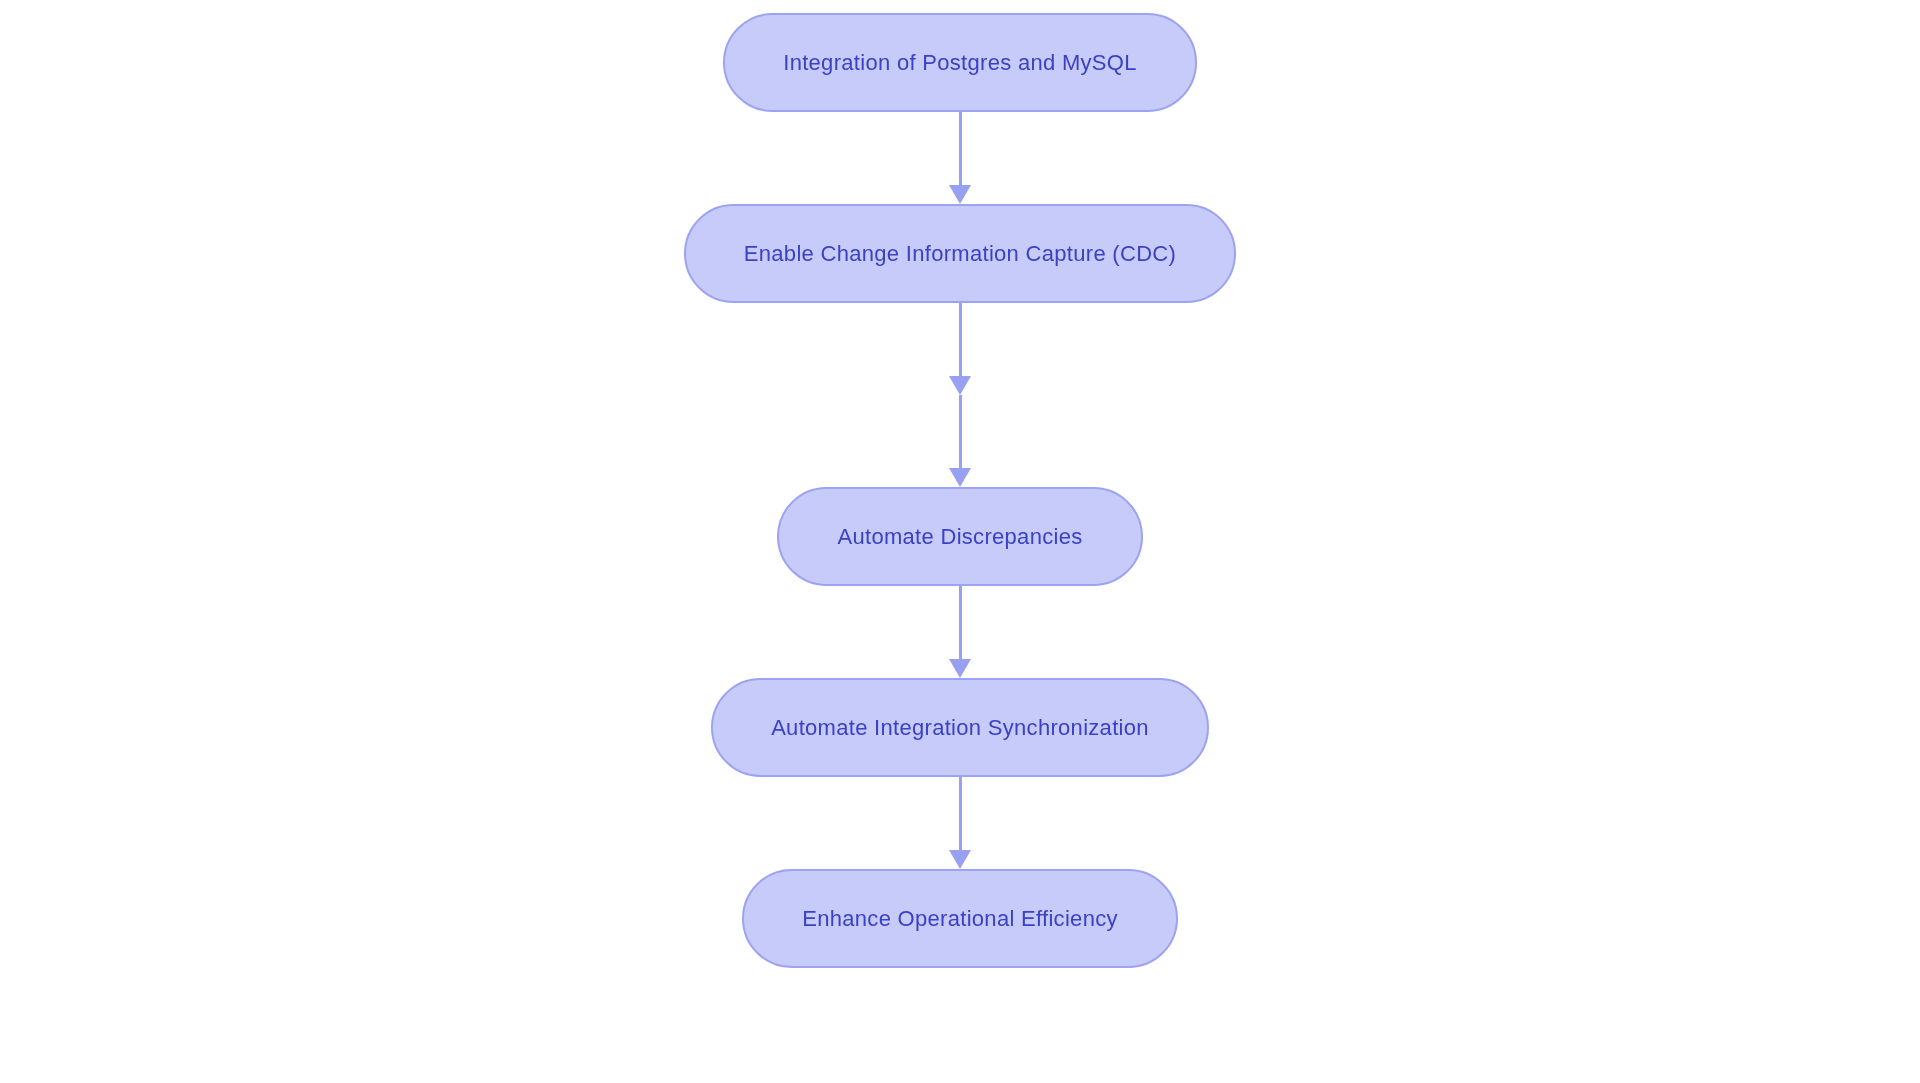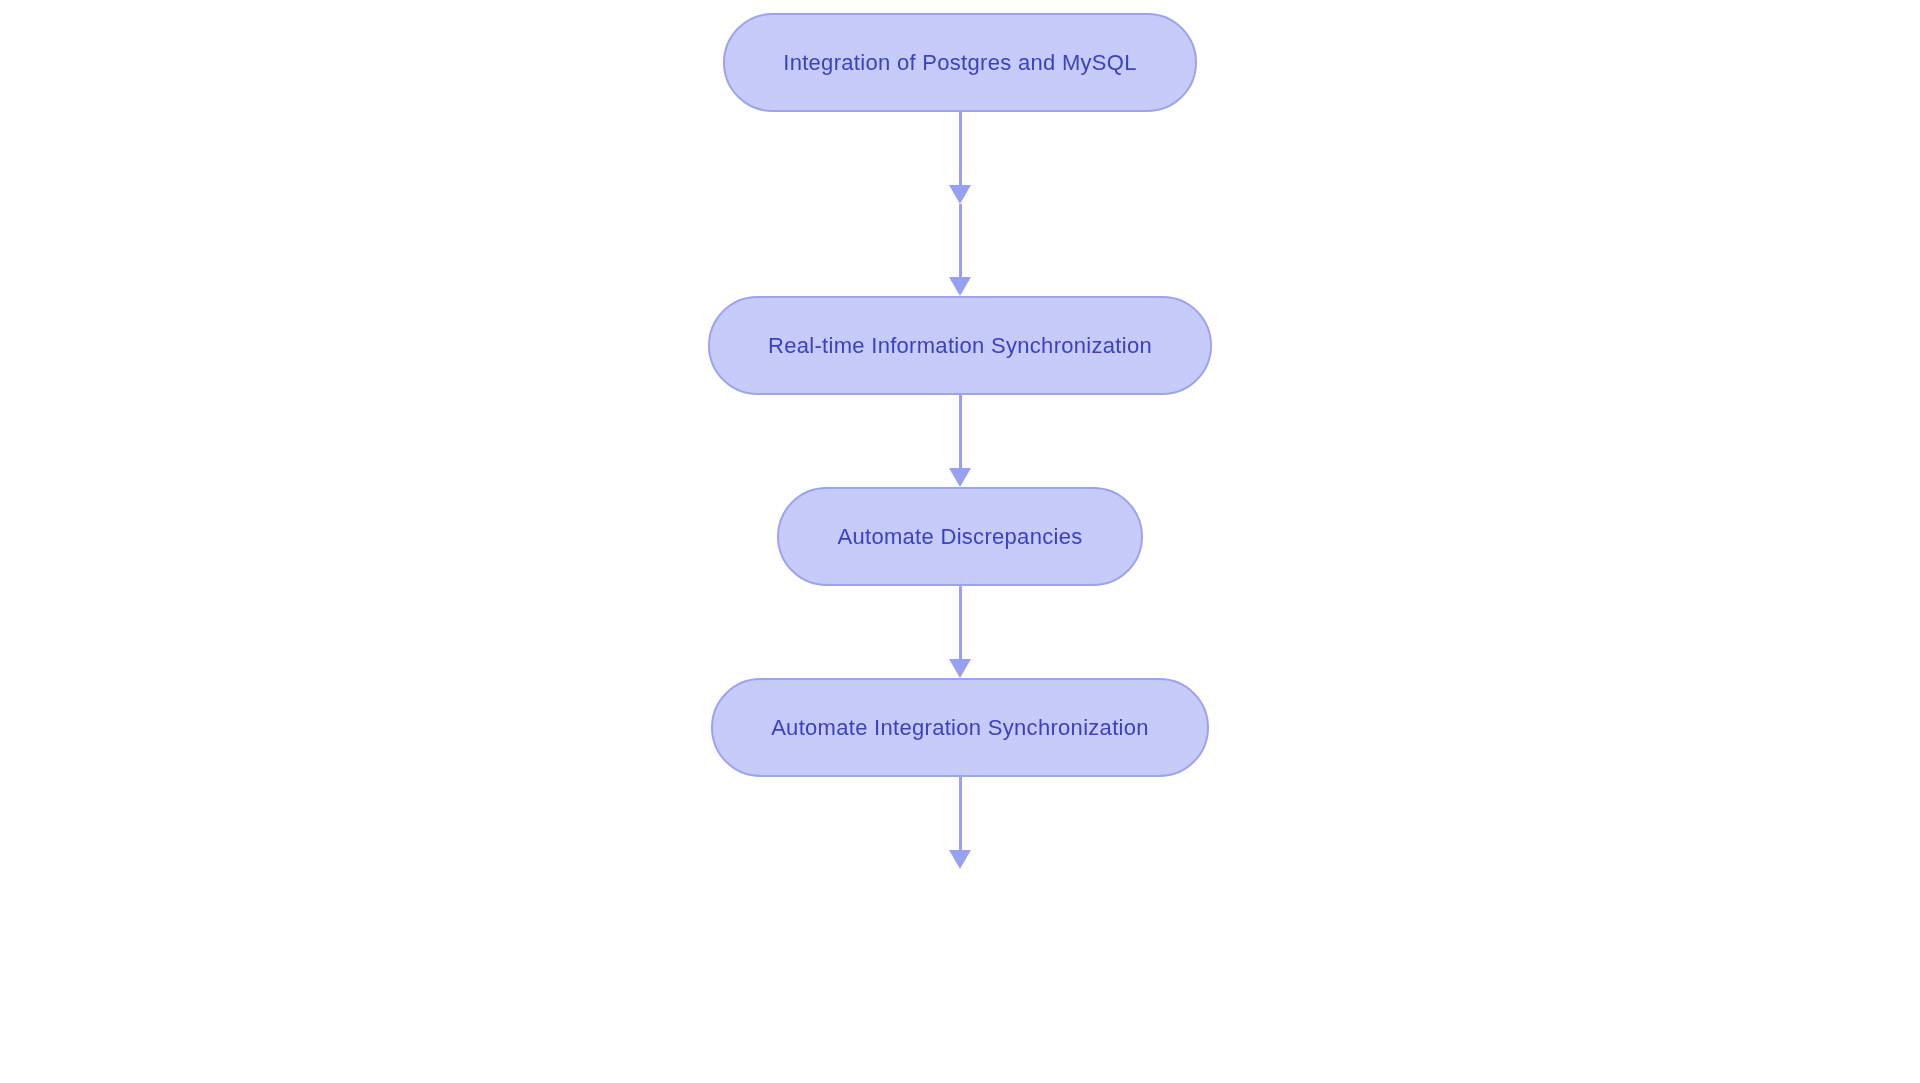--- a/index.html
+++ b/index.html
@@ -67,29 +67,29 @@
 
   <div class="flow-node">
     <span class="node-label">Integration of Postgres and MySQL</span>
   </div>
 
   <div class="flow-arrow">
     <div class="arrow-line"></div>
     <div class="arrow-head"></div>
   </div>
 
+  <div class="flow-node">
+    <span class="node-label">Enable Change Information Capture (CDC)</span>
+  </div>
 
   <div class="flow-arrow">
     <div class="arrow-line"></div>
     <div class="arrow-head"></div>
   </div>
 
-  <div class="flow-node">
-    <span class="node-label">Real-time Information Synchronization</span>
-  </div>
 
   <div class="flow-arrow">
     <div class="arrow-line"></div>
     <div class="arrow-head"></div>
   </div>
 
   <div class="flow-node">
     <span class="node-label">Automate Discrepancies</span>
   </div>
 
@@ -100,14 +100,17 @@
 
   <div class="flow-node">
     <span class="node-label">Automate Integration Synchronization</span>
   </div>
 
   <div class="flow-arrow">
     <div class="arrow-line"></div>
     <div class="arrow-head"></div>
   </div>
 
+  <div class="flow-node">
+    <span class="node-label">Enhance Operational Efficiency</span>
+  </div>
 
 </div>
 
 </body></html>

